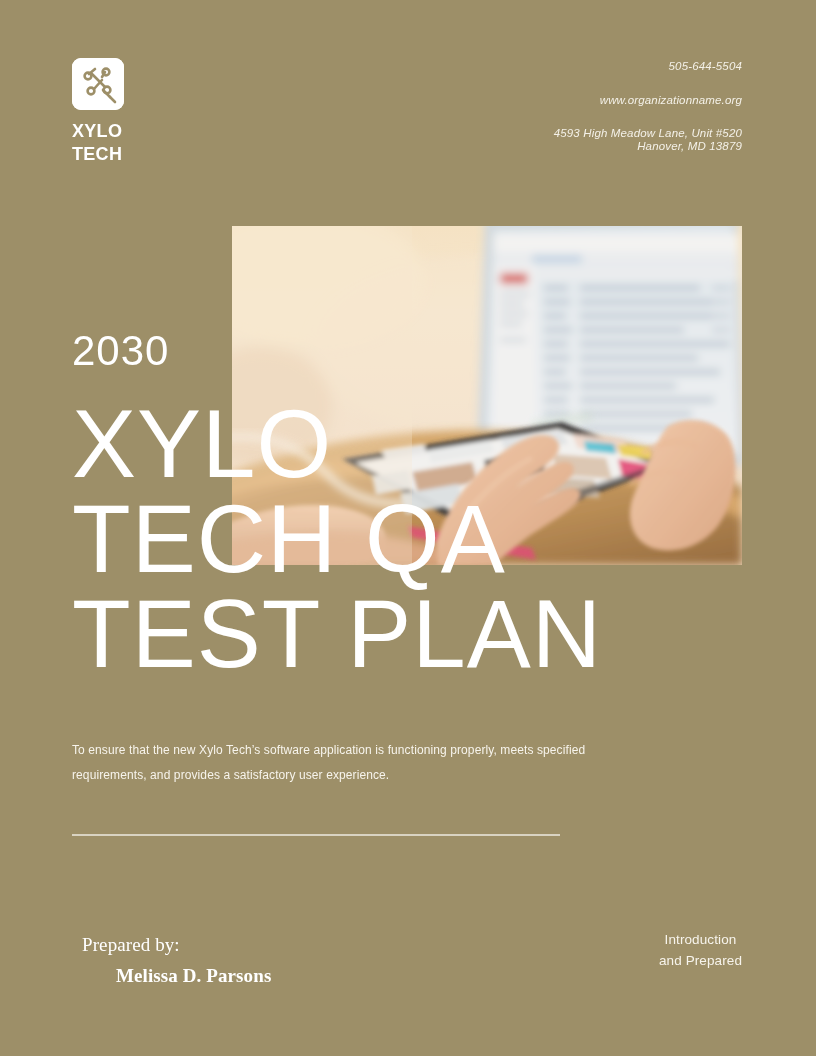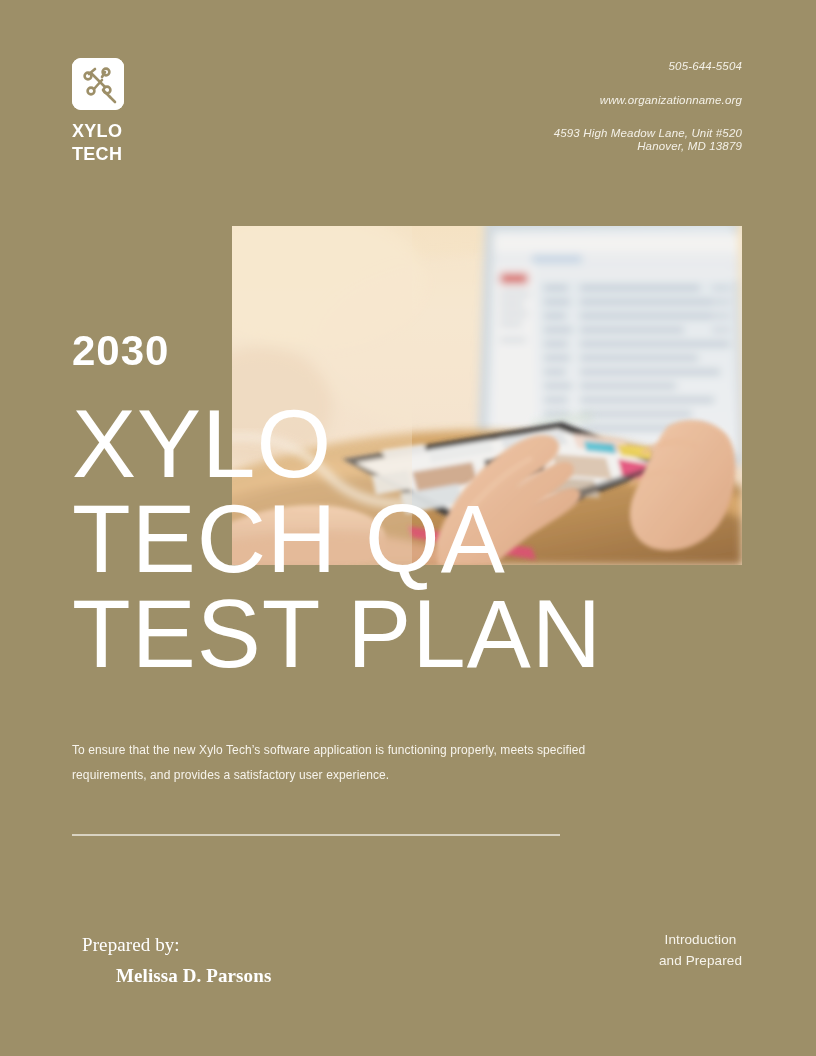--- a/index.html
+++ b/index.html
@@ -81,21 +81,21 @@
     position: absolute;
     left: 72px;
     top: 330px;
     width: 700px;
     z-index: 5;
   }
 
   .hero-year {
     color: #ffffff;
     font-size: 42px;
-    font-weight: 700;
+    font-weight: 400;
     letter-spacing: 1px;
     line-height: 1;
     margin-bottom: 24px;
   }
 
   .hero-title {
     color: #ffffff;
     font-size: 96px;
     font-weight: 300;
     line-height: 0.99;

